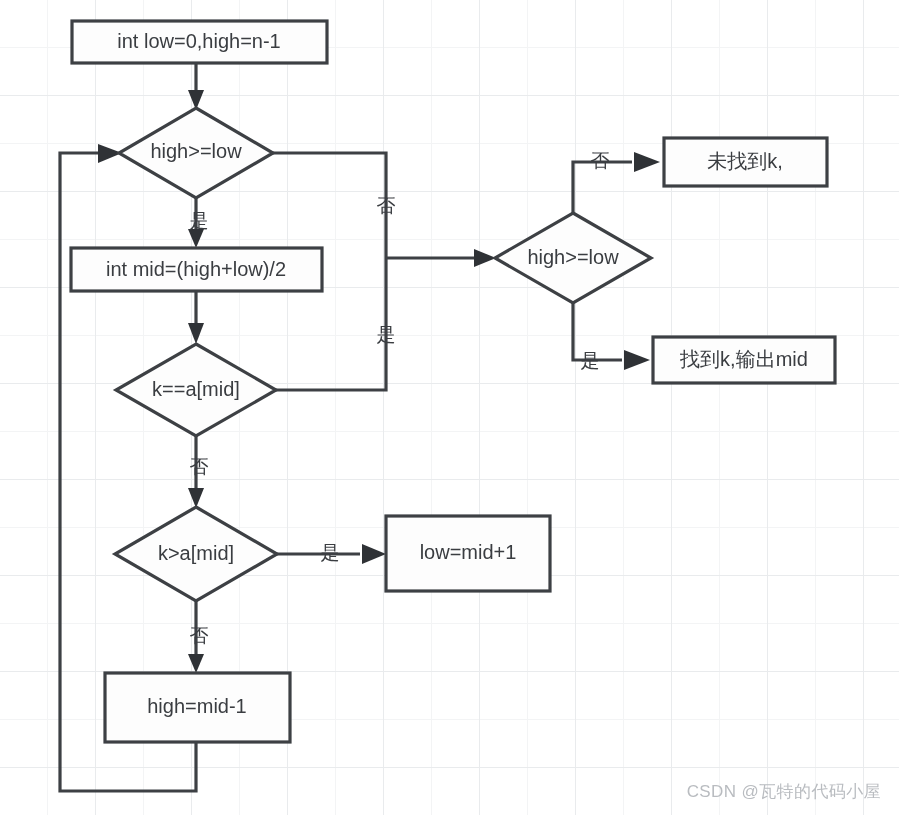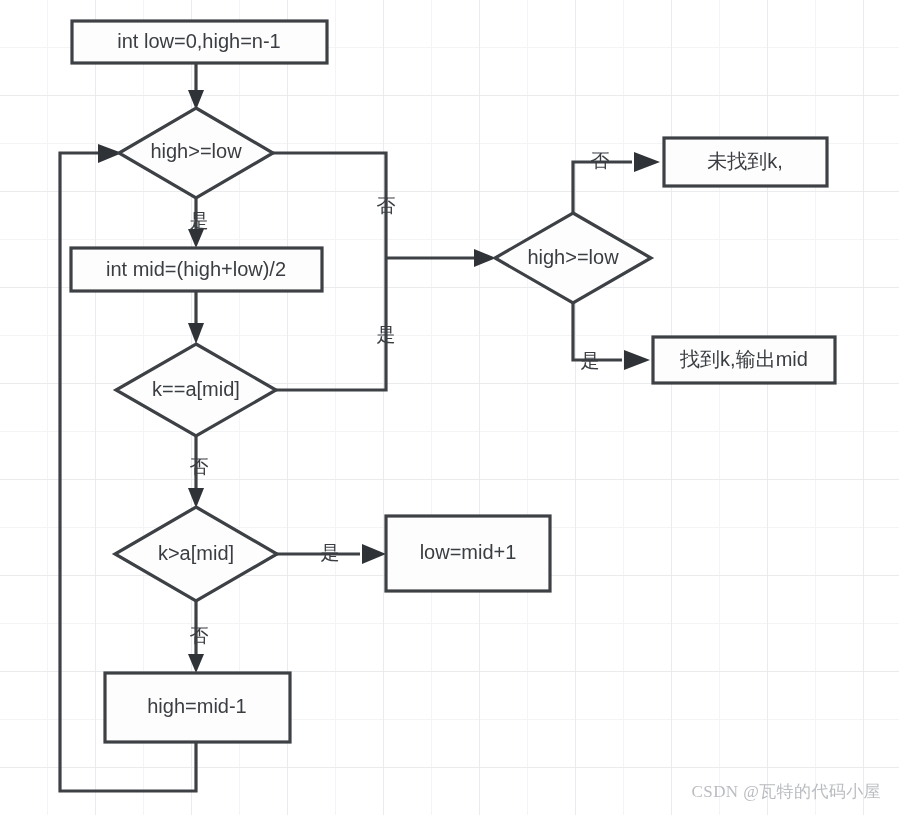--- a/index.html
+++ b/index.html
@@ -56,21 +56,21 @@
     font-family: "Liberation Sans", "DejaVu Sans", sans-serif;
     font-size: 19px;
     fill: #3a3d41;
     text-anchor: middle;
     dominant-baseline: middle;
   }
   .watermark {
     position: absolute;
     right: 18px;
     bottom: 12px;
-    font-family: Liberation Serif, serif;
+    font-family: Liberation Sans, sans-serif;
     font-size: 17px;
     color: #b9bcc0;
     letter-spacing: 0.4px;
     white-space: nowrap;
   }
 </style>
 </head>
 <body>
 
 <div id="canvas">

